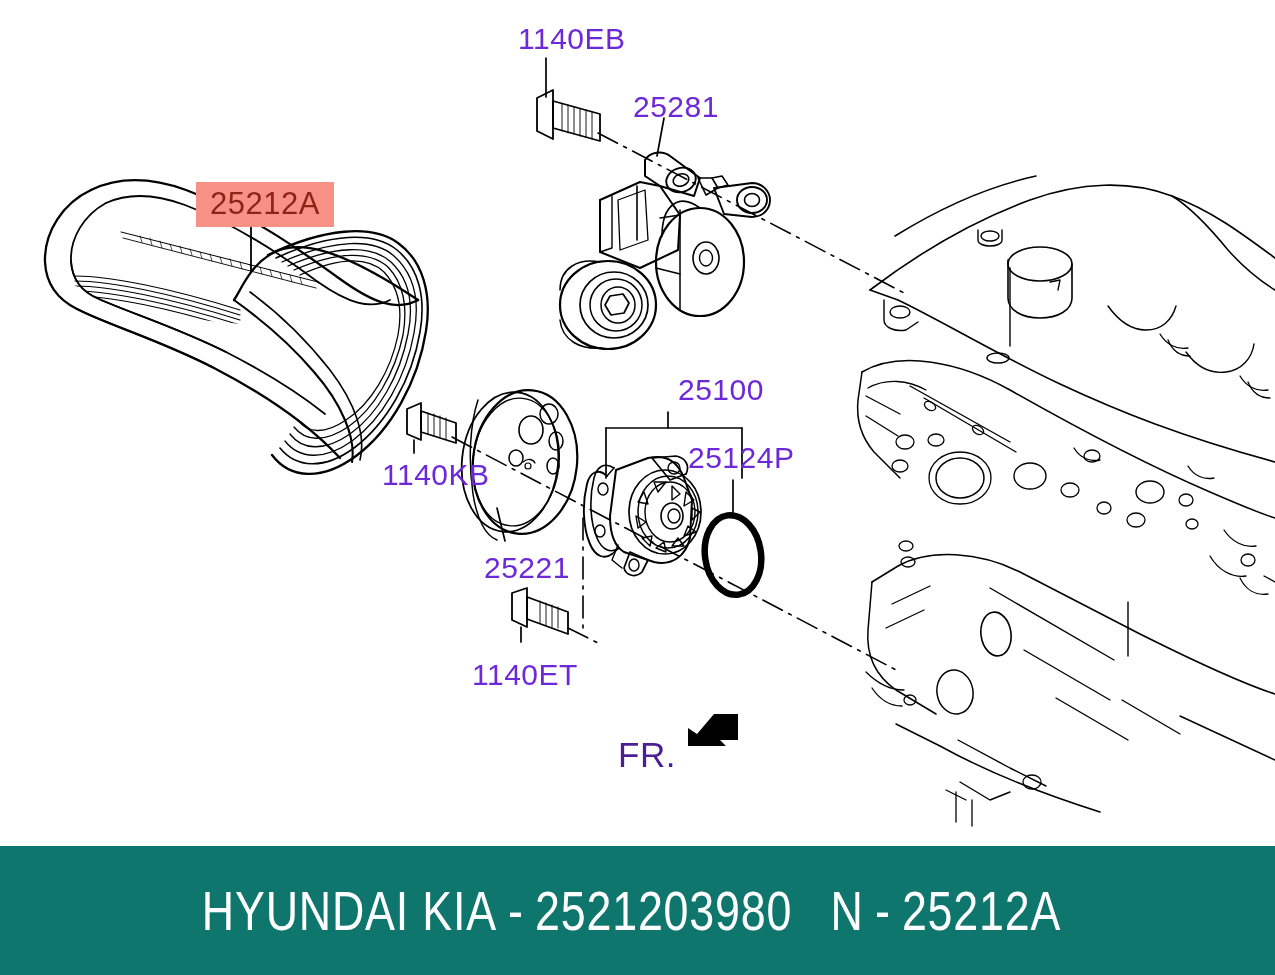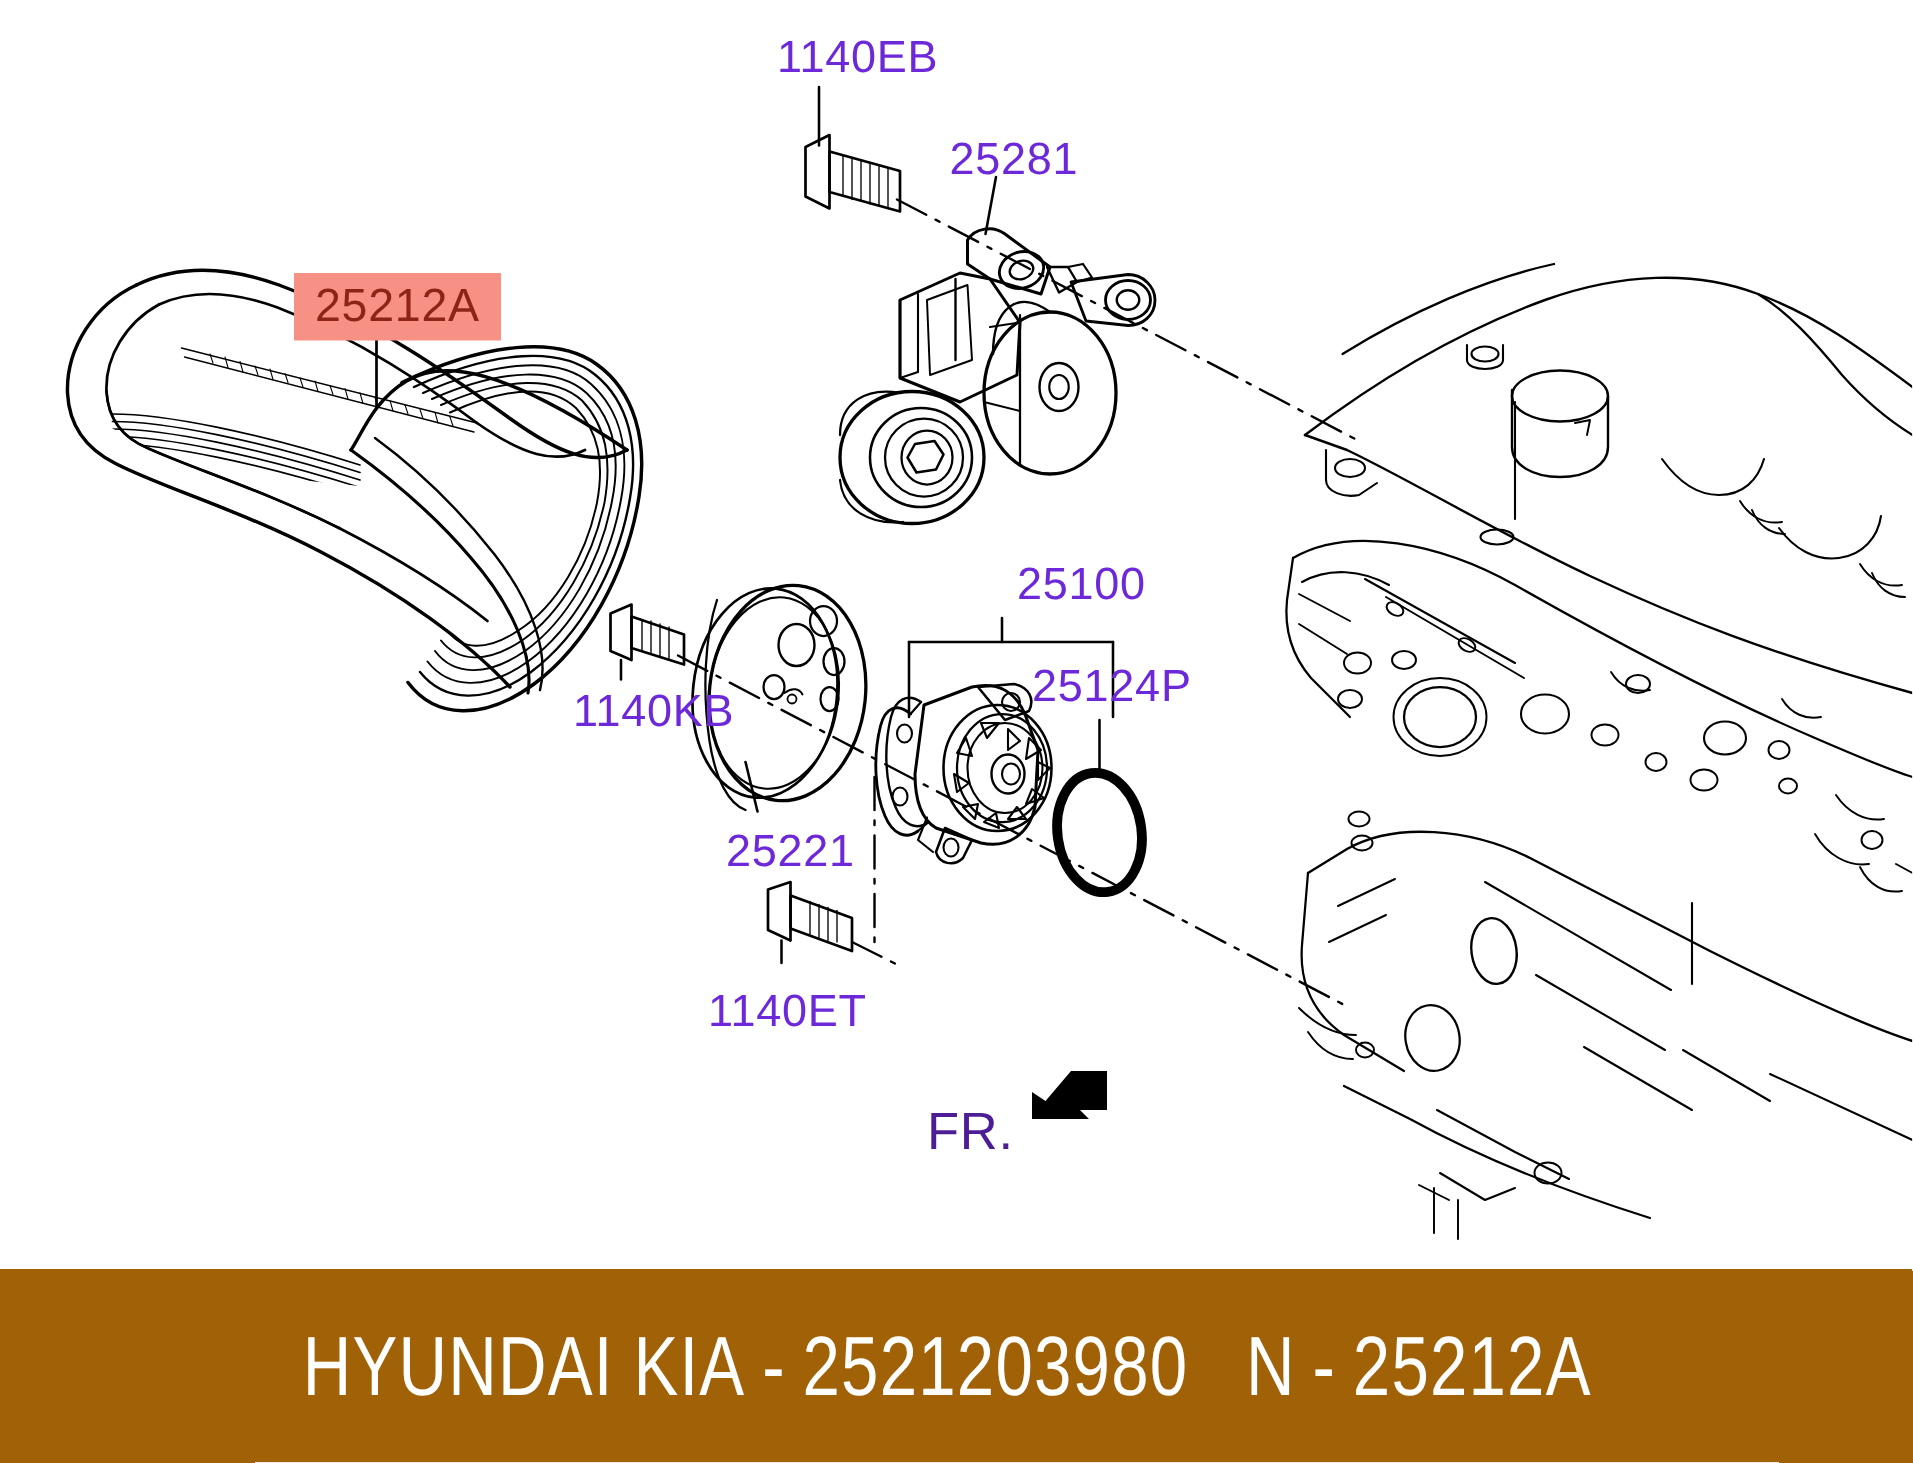--- a/index.html
+++ b/index.html
@@ -64,21 +64,21 @@
     top: 712px;
     width: 62px;
     height: 40px;
   }
   #footer-bar {
     position: absolute;
     left: 0;
     top: 846px;
     width: 1275px;
     height: 129px;
-    background: #a16207;
+    background: #0f766e;
     display: flex;
     align-items: center;
     justify-content: center;
   }
   #footer-text {
     color: #ffffff;
     font-family: "Liberation Sans Narrow", "Liberation Sans", sans-serif;
     font-size: 56px;
     letter-spacing: 1px;
     white-space: nowrap;

